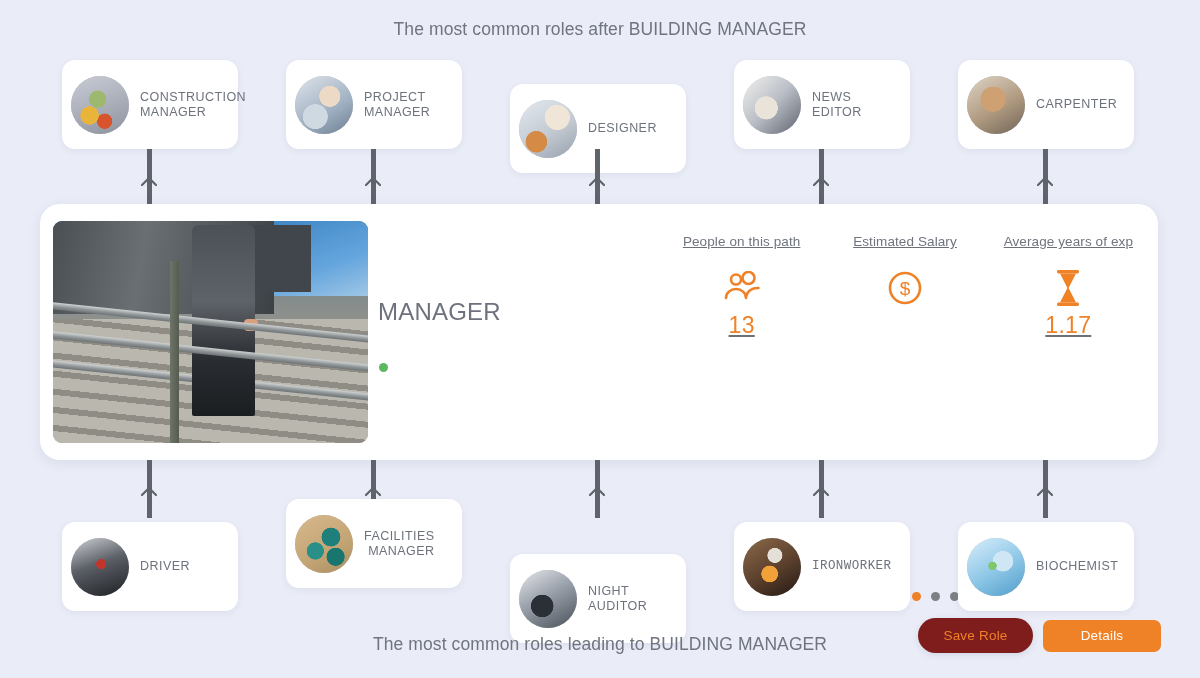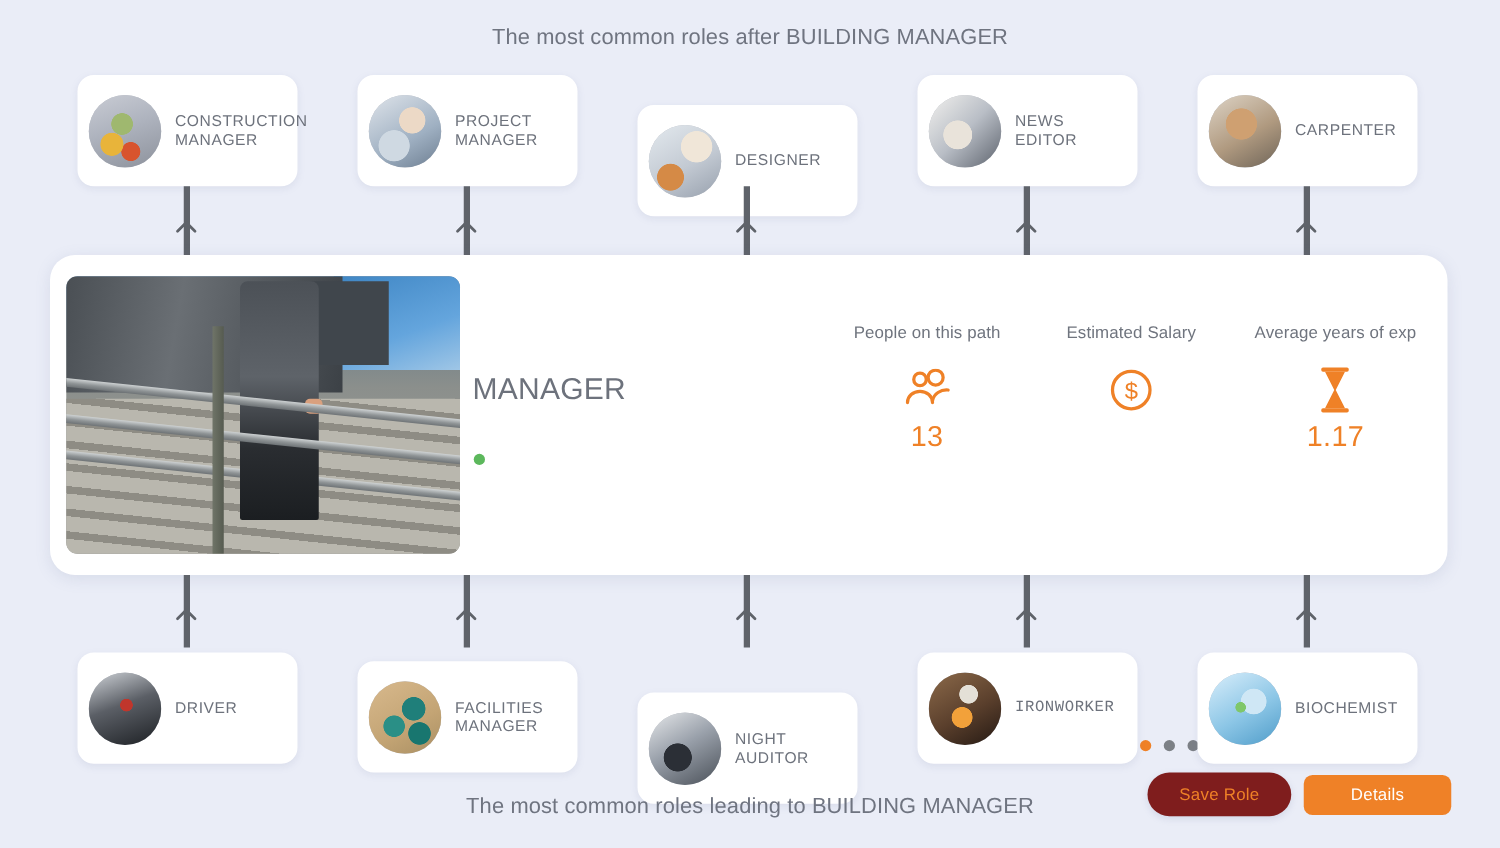--- a/index.html
+++ b/index.html
@@ -127,21 +127,21 @@
     position:absolute;left:338px;top:92px;width:230px;
     font-size:24px;line-height:31px;color:#6d727c;letter-spacing:.2px;
   }
   .role-title .ln{display:block;}
   .status-dot{
     position:absolute;left:339px;top:159px;width:9px;height:9px;
     border-radius:50%;background:#5cb85c;
   }
 
   
-  .stats{position:absolute;left:620px;top:54px;width:490px;display:flex;}
+  .stats{position:absolute;left:620px;top:30px;width:490px;display:flex;text-decoration:underline;}
   .stat{flex:1;text-align:center;}
   .stat .stat-label{font-size:13.5px;color:#6f747e;letter-spacing:.1px;}
   .stat .stat-icon{height:44px;margin-top:17px;display:flex;align-items:center;justify-content:center;}
   .stat .stat-value{margin-top:2px;font-size:23px;color:#ef8127;letter-spacing:.3px;}
 
   
   .dots{position:absolute;left:872px;top:388px;display:flex;gap:10px;}
   .dot{width:9px;height:9px;border-radius:50%;background:#7c8086;}
   .dot.active{background:#ef8127;}
   .actions{position:absolute;left:878px;top:414px;display:flex;align-items:center;gap:10px;}
@@ -350,21 +350,21 @@
   </div>
 
   <div class="role-card" style="left:62px;top:522px;">
     <div class="avatar">
         <div class="av-inner av-driver"></div>
       </div>
     <div class="label">
       <span class="ln">DRIVER</span>
     </div>
   </div>
-  <div class="role-card" style="left:286px;top:529px;">
+  <div class="role-card" style="left:286px;top:499px;text-align:right;">
     <div class="avatar">
         <div class="av-inner av-facilities"></div>
       </div>
     <div class="label">
       <span class="ln">FACILITIES</span>
       <span class="ln">MANAGER</span>
     </div>
   </div>
   <div class="role-card" style="left:510px;top:554px;">
     <div class="avatar">

